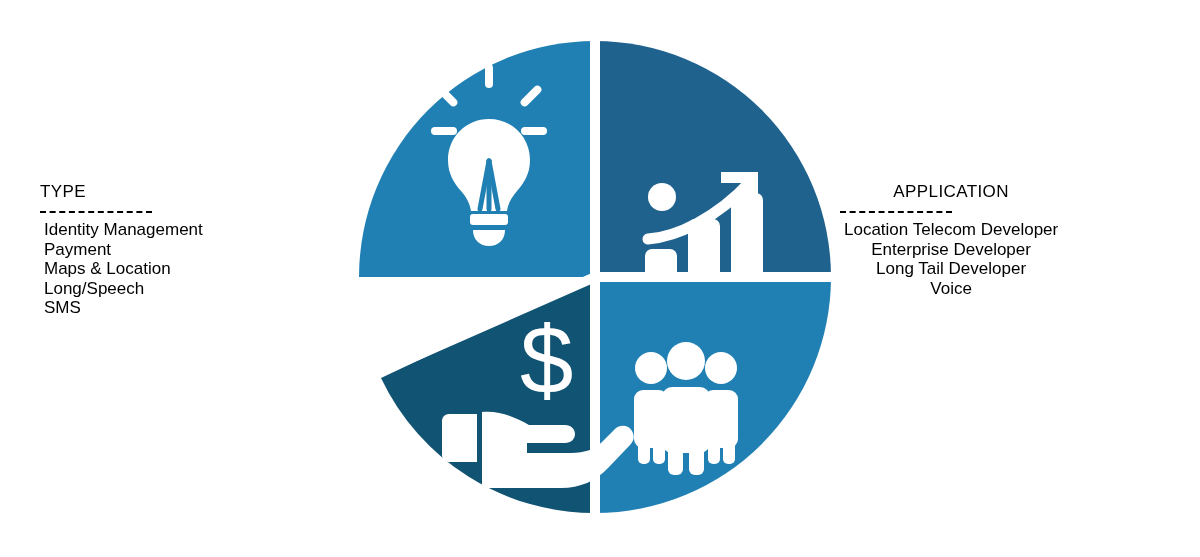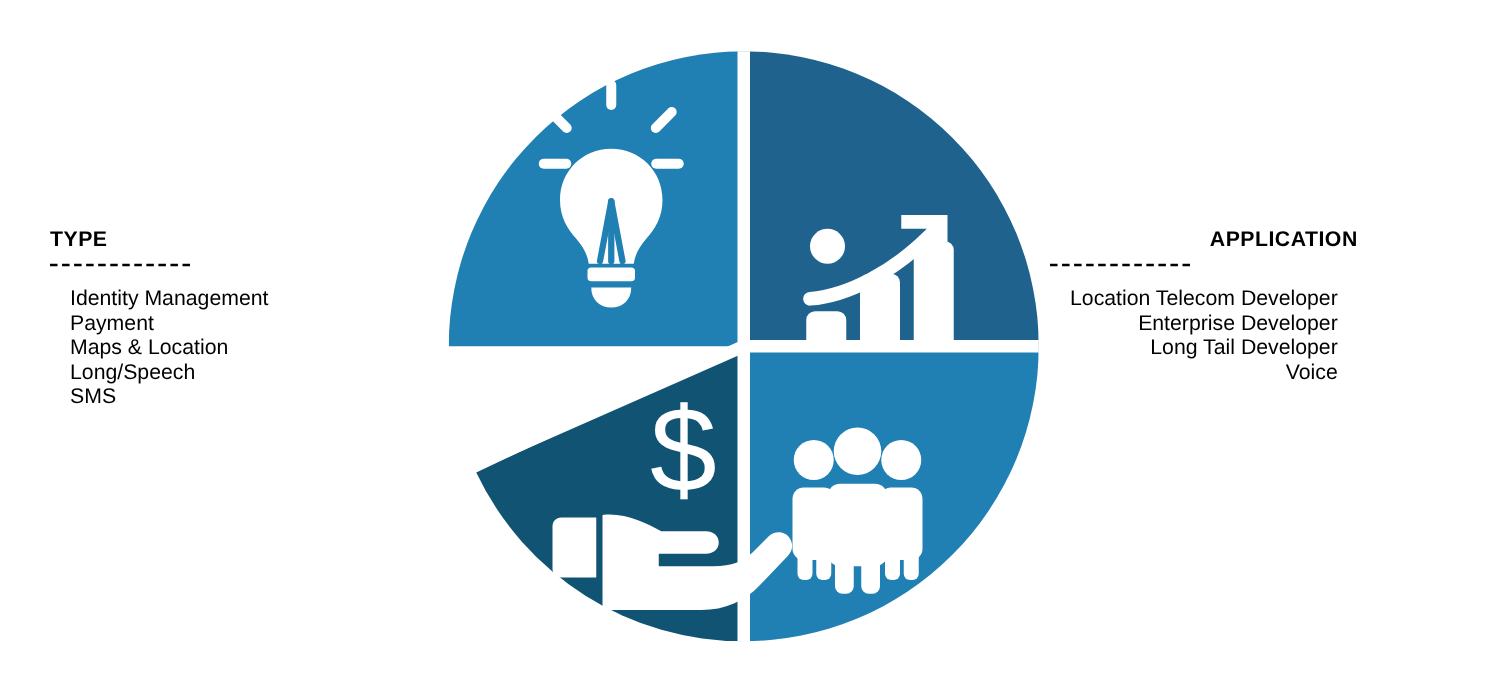--- a/index.html
+++ b/index.html
@@ -22,42 +22,42 @@
     width: 1200px;
     height: 557px;
   }
 
   
   .label-col {
     position: absolute;
     top: 182px;
   }
   .label-col.left  { left: 40px;  text-align: left; }
-  .label-col.right { left: 840px; text-align: right; }
+  .label-col.right { left: 840px; text-align: center; }
 
   .col-title {
     font-size: 17px;
     line-height: 20px;
     letter-spacing: 0.4px;
     color: #000;
-    font-weight: 700;
+    font-weight: 400;
     white-space: nowrap;
   }
 
   .col-rule {
     width: 112px;
     height: 0;
     margin-top: 9px;
     margin-bottom: 7px;
     border-top: 2px dashed #000;
   }
 
   .col-items {
     list-style: none;
-    margin: 16px;
+    margin: 4px;
     padding: 0;
   }
   .col-items li {
     font-size: 17px;
     line-height: 19.5px;
     white-space: nowrap;
     color: #000;
   }
 
   

